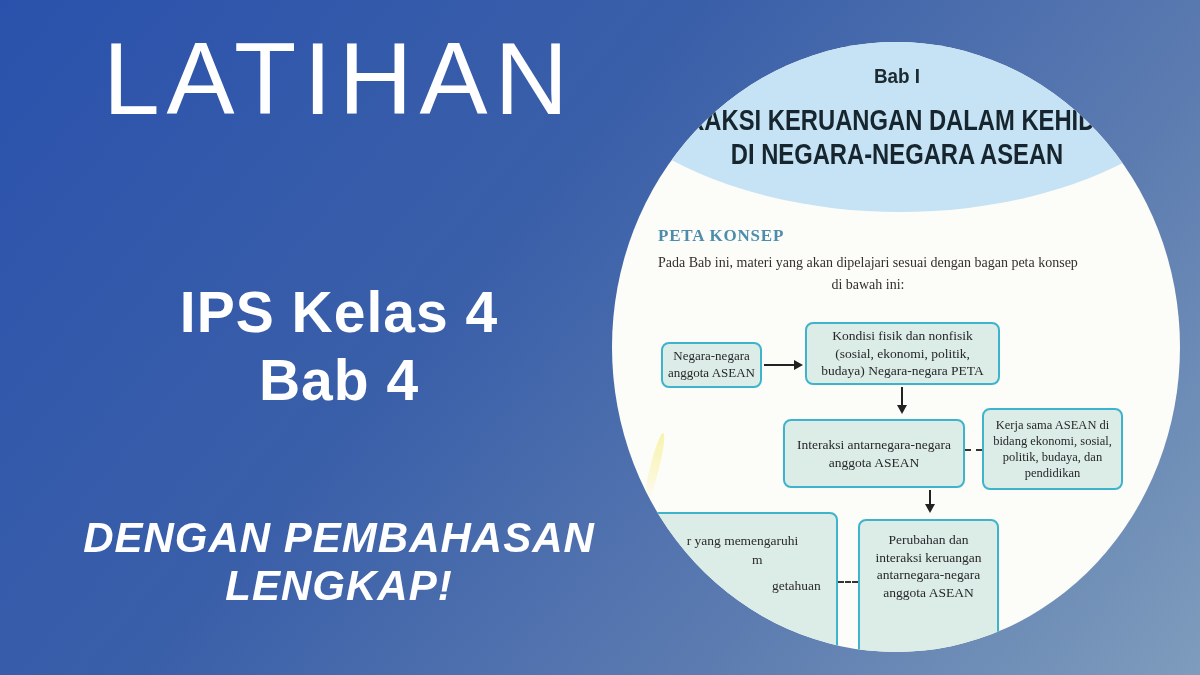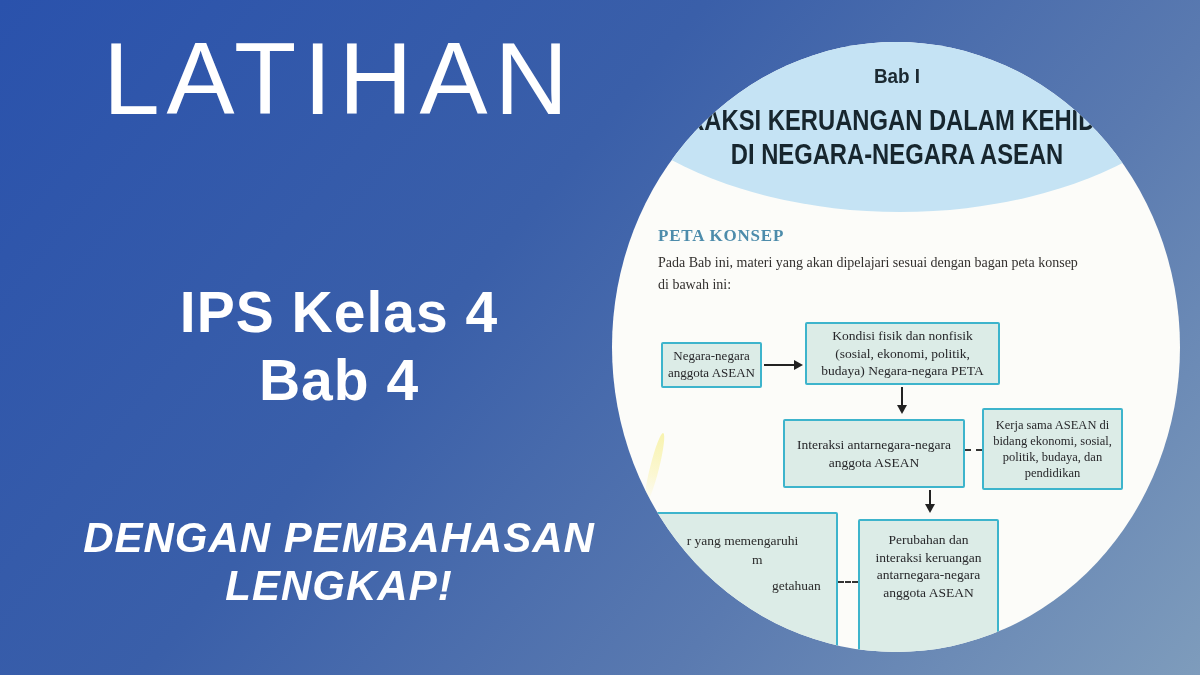--- a/index.html
+++ b/index.html
@@ -25,23 +25,23 @@
   .chapter-label{position:absolute;left:185px;top:22px;width:200px;text-align:center;
     font-weight:700;font-size:21px;color:#1c2a32;transform:scaleX(.9);}
   .chapter-title{position:absolute;left:-115px;top:61px;width:800px;text-align:center;
     font-weight:700;font-size:29px;line-height:1.18;color:#17262e;
     transform:scaleX(.82);transform-origin:50% 50%;letter-spacing:0;}
   .section-heading{position:absolute;left:46px;top:184px;
     font-family:"Liberation Serif",serif;font-weight:600;font-size:17px;
     letter-spacing:.8px;color:#4d8cab;}
   .intro{position:absolute;left:46px;top:210px;
     font-family:"Liberation Serif",serif;font-size:14px;line-height:1.55;
-    color:#33302e;white-space:nowrap;}
+    color:#33302e;white-space:nowrap;text-align:center;}
   
-  .node{position:absolute;background:#dcece7;border:2px solid #3db4cc;border-radius:2px;
+  .node{position:absolute;background:#dcece7;border:2px solid #3db4cc;border-radius:8px;
     box-sizing:border-box;display:flex;flex-direction:column;align-items:center;justify-content:center;
     font-family:"Liberation Serif",serif;font-size:13.5px;line-height:1.3;color:#27272a;
     text-align:center;padding:20px 4px;}
   .node span{display:block;white-space:nowrap;}
   .frag{position:absolute;font-family:"Liberation Serif",serif;font-size:13.5px;
     color:#2b2b2b;white-space:nowrap;}
   
   .line-h{position:absolute;height:2px;background:#222;}
   .line-v{position:absolute;width:2px;background:#222;}
   .tri-right{position:absolute;width:0;height:0;border-top:5px solid transparent;

